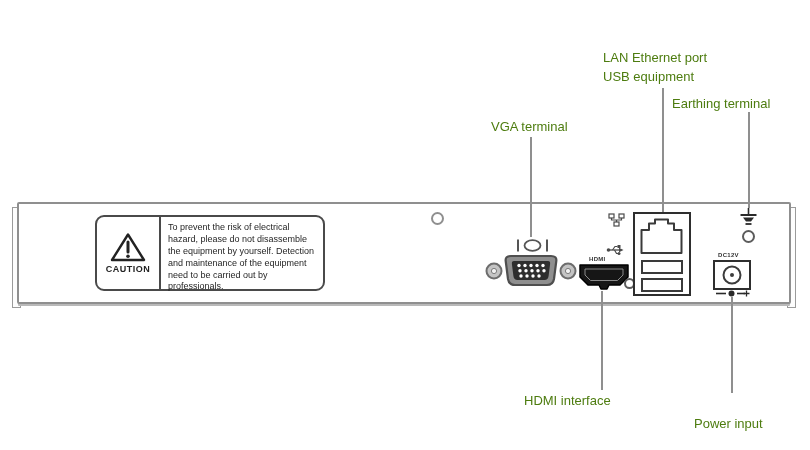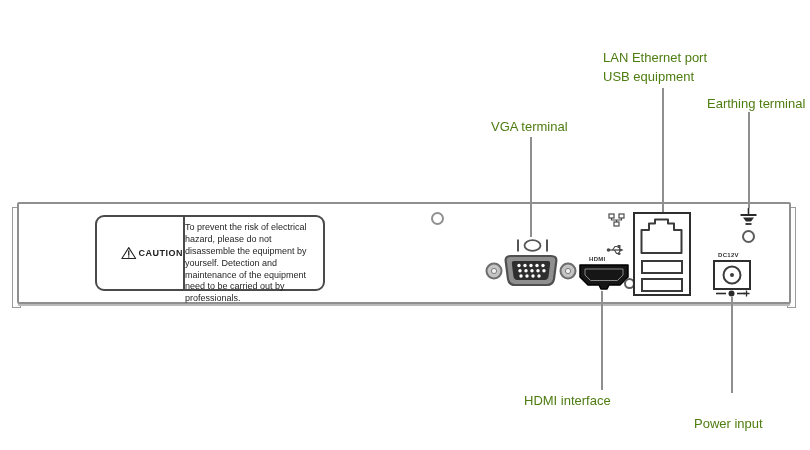--- a/index.html
+++ b/index.html
@@ -19,27 +19,26 @@
   .screw-hole{
     position:absolute;border-radius:50%;border:2px solid #8f8f8f;background:#fff;
   }
   
   .caution-box{
     position:absolute;left:95px;top:215px;width:230px;height:76px;
     border:2px solid #4a4a4a;border-radius:9px;background:#fff;
     display:flex;align-items:stretch;box-sizing:border-box;
   }
   .caution-left{
-    width:62px;display:flex;align-items:center;justify-content:center;gap:2px;
+    width:62px;display:flex;flex-direction:column;align-items:center;justify-content:center;gap:2px;
     border-right:2px solid #4a4a4a;
-    padding-left:24px;
   }
   .caution-word{font-size:9px;letter-spacing:.5px;color:#222;font-weight:bold;}
   .caution-text{
-    flex:1;padding:5px 6px 4px 0;font-size:9px;line-height:1.32;color:#1f1f1f;
+    flex:1;padding:5px 6px 4px 7px;font-size:9px;line-height:1.32;color:#1f1f1f;
   }
   
   .leader{position:absolute;width:1.5px;background:#8f8f8f;}
   .lbl{position:absolute;font-size:13px;color:#4d7c0f;white-space:nowrap;}
   
   .abs{position:absolute;}
   .tiny-marking{position:absolute;font-size:6px;color:#333;letter-spacing:.3px;font-weight:bold;}
   .combo-box{
     position:absolute;left:633px;top:212px;width:58px;height:84px;
     border:2.5px solid #2e2e2e;background:#fff;box-sizing:border-box;
@@ -163,17 +162,17 @@
 
   <div class="leader" style="left:530px;top:137px;height:100px;"></div>
   <div class="leader" style="left:662px;top:88px;height:124px;"></div>
   <div class="leader" style="left:748px;top:112px;height:96px;"></div>
   <div class="leader" style="left:601px;top:291px;height:99px;"></div>
   <div class="leader" style="left:731px;top:297px;height:96px;"></div>
 
   <div class="lbl" style="left:491px;top:119px;">VGA terminal</div>
   <div class="lbl" style="left:603px;top:50px;">LAN Ethernet port</div>
   <div class="lbl" style="left:603px;top:69px;">USB equipment</div>
-  <div class="lbl" style="left:672px;top:96px;margin-left:35px;">Earthing terminal</div>
+  <div class="lbl" style="left:672px;top:96px;">Earthing terminal</div>
   <div class="lbl" style="left:524px;top:393px;">HDMI interface</div>
   <div class="lbl" style="left:694px;top:416px;">Power input</div>
 
 </div>
 
 </body></html>

